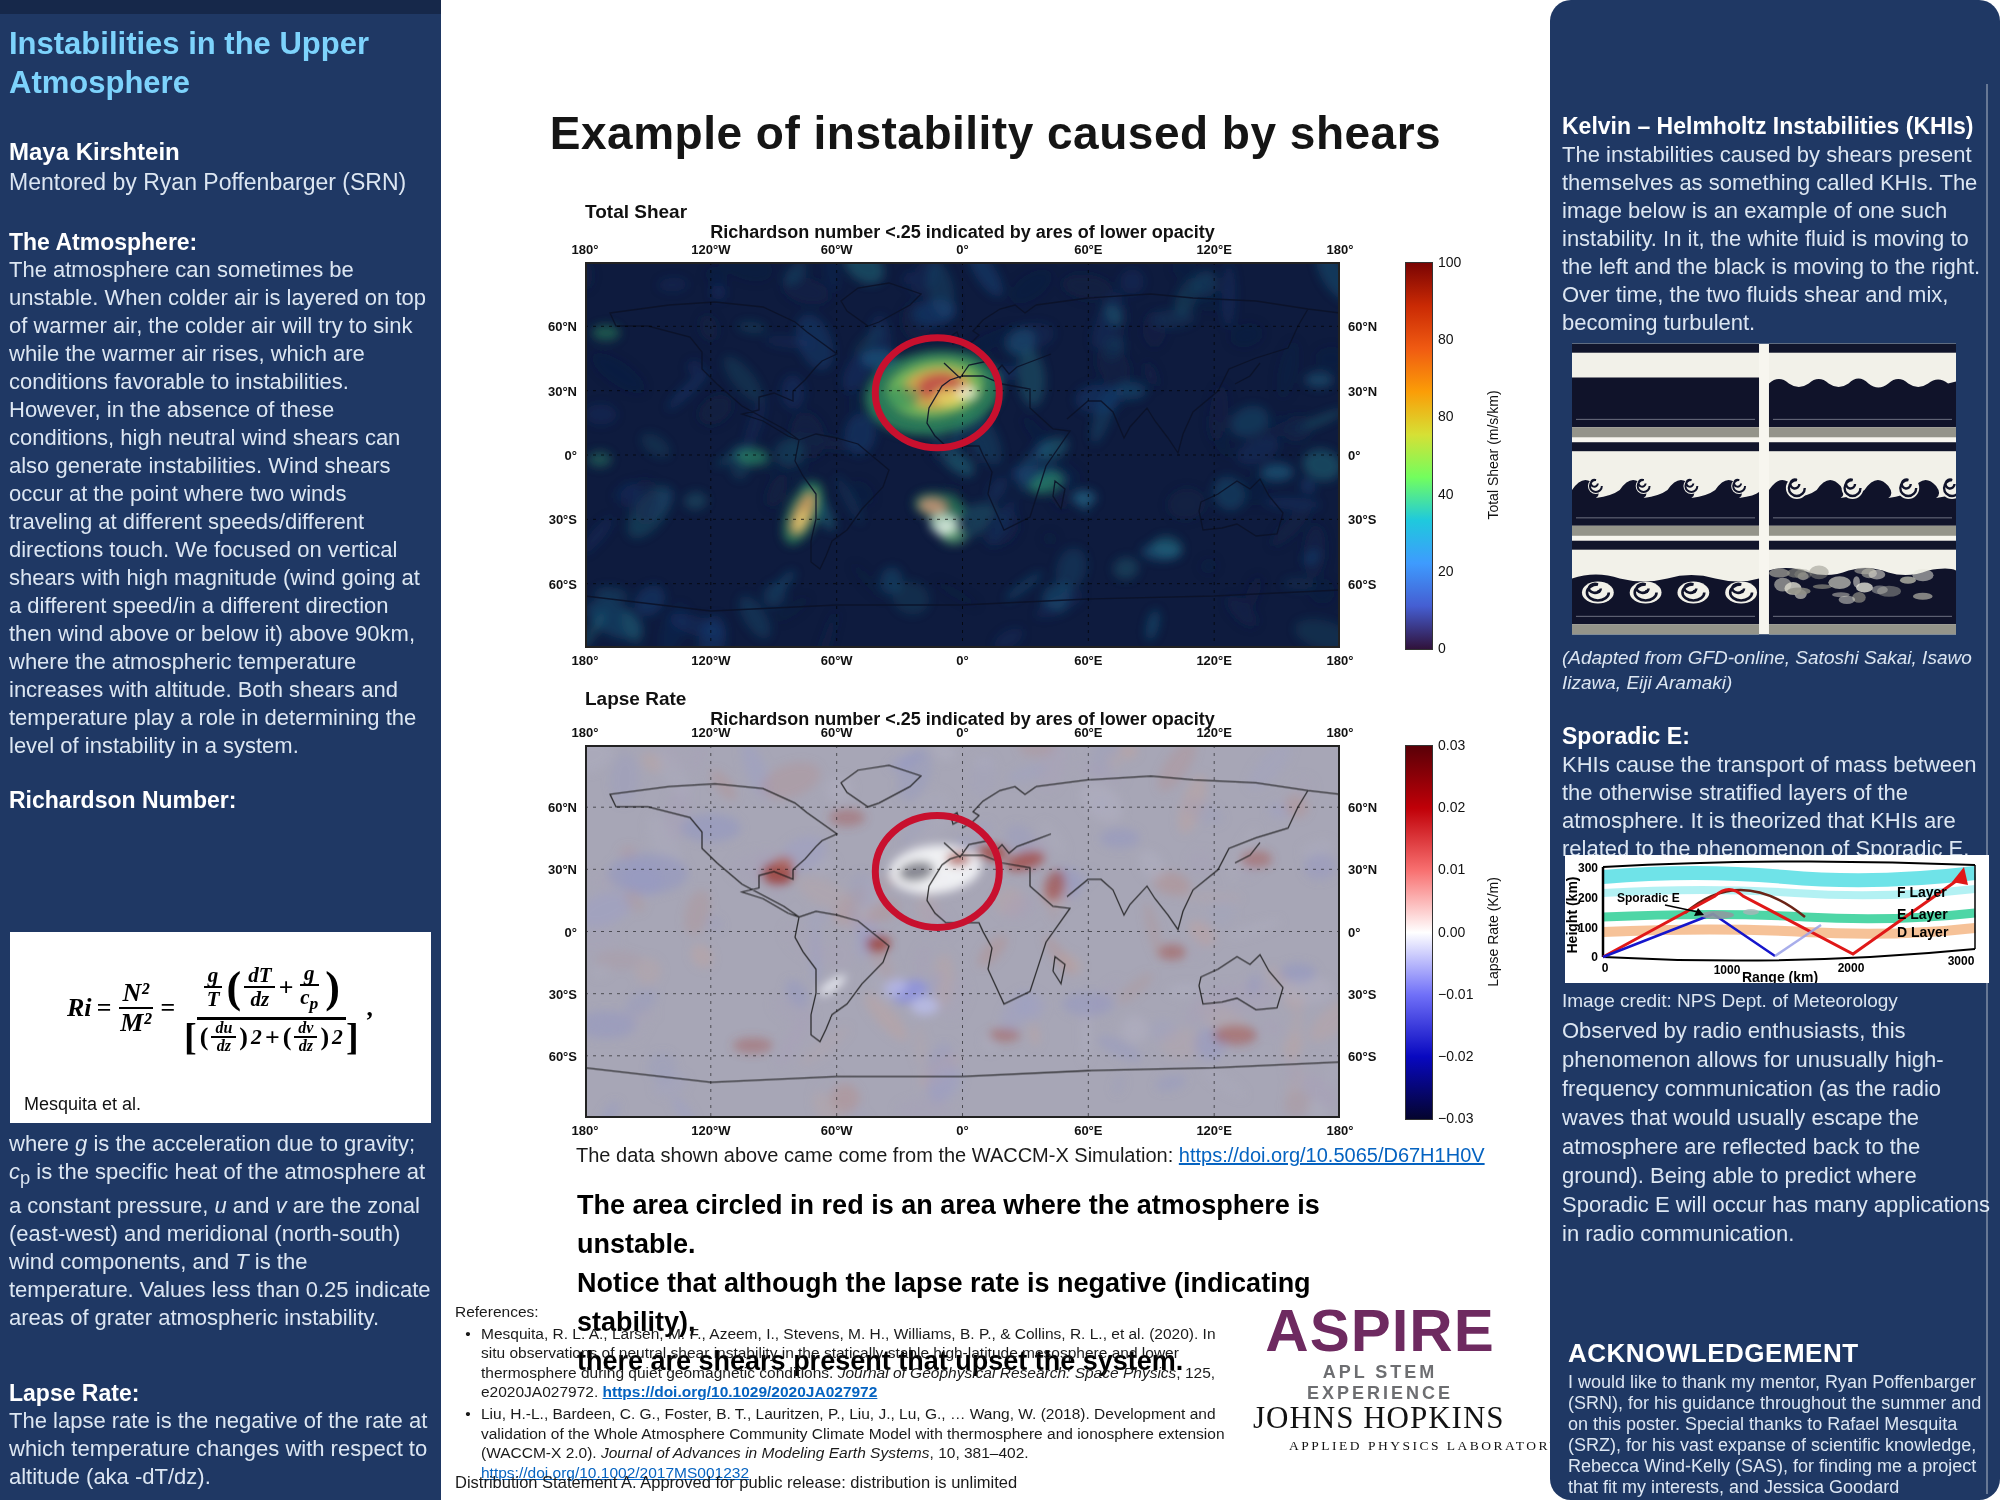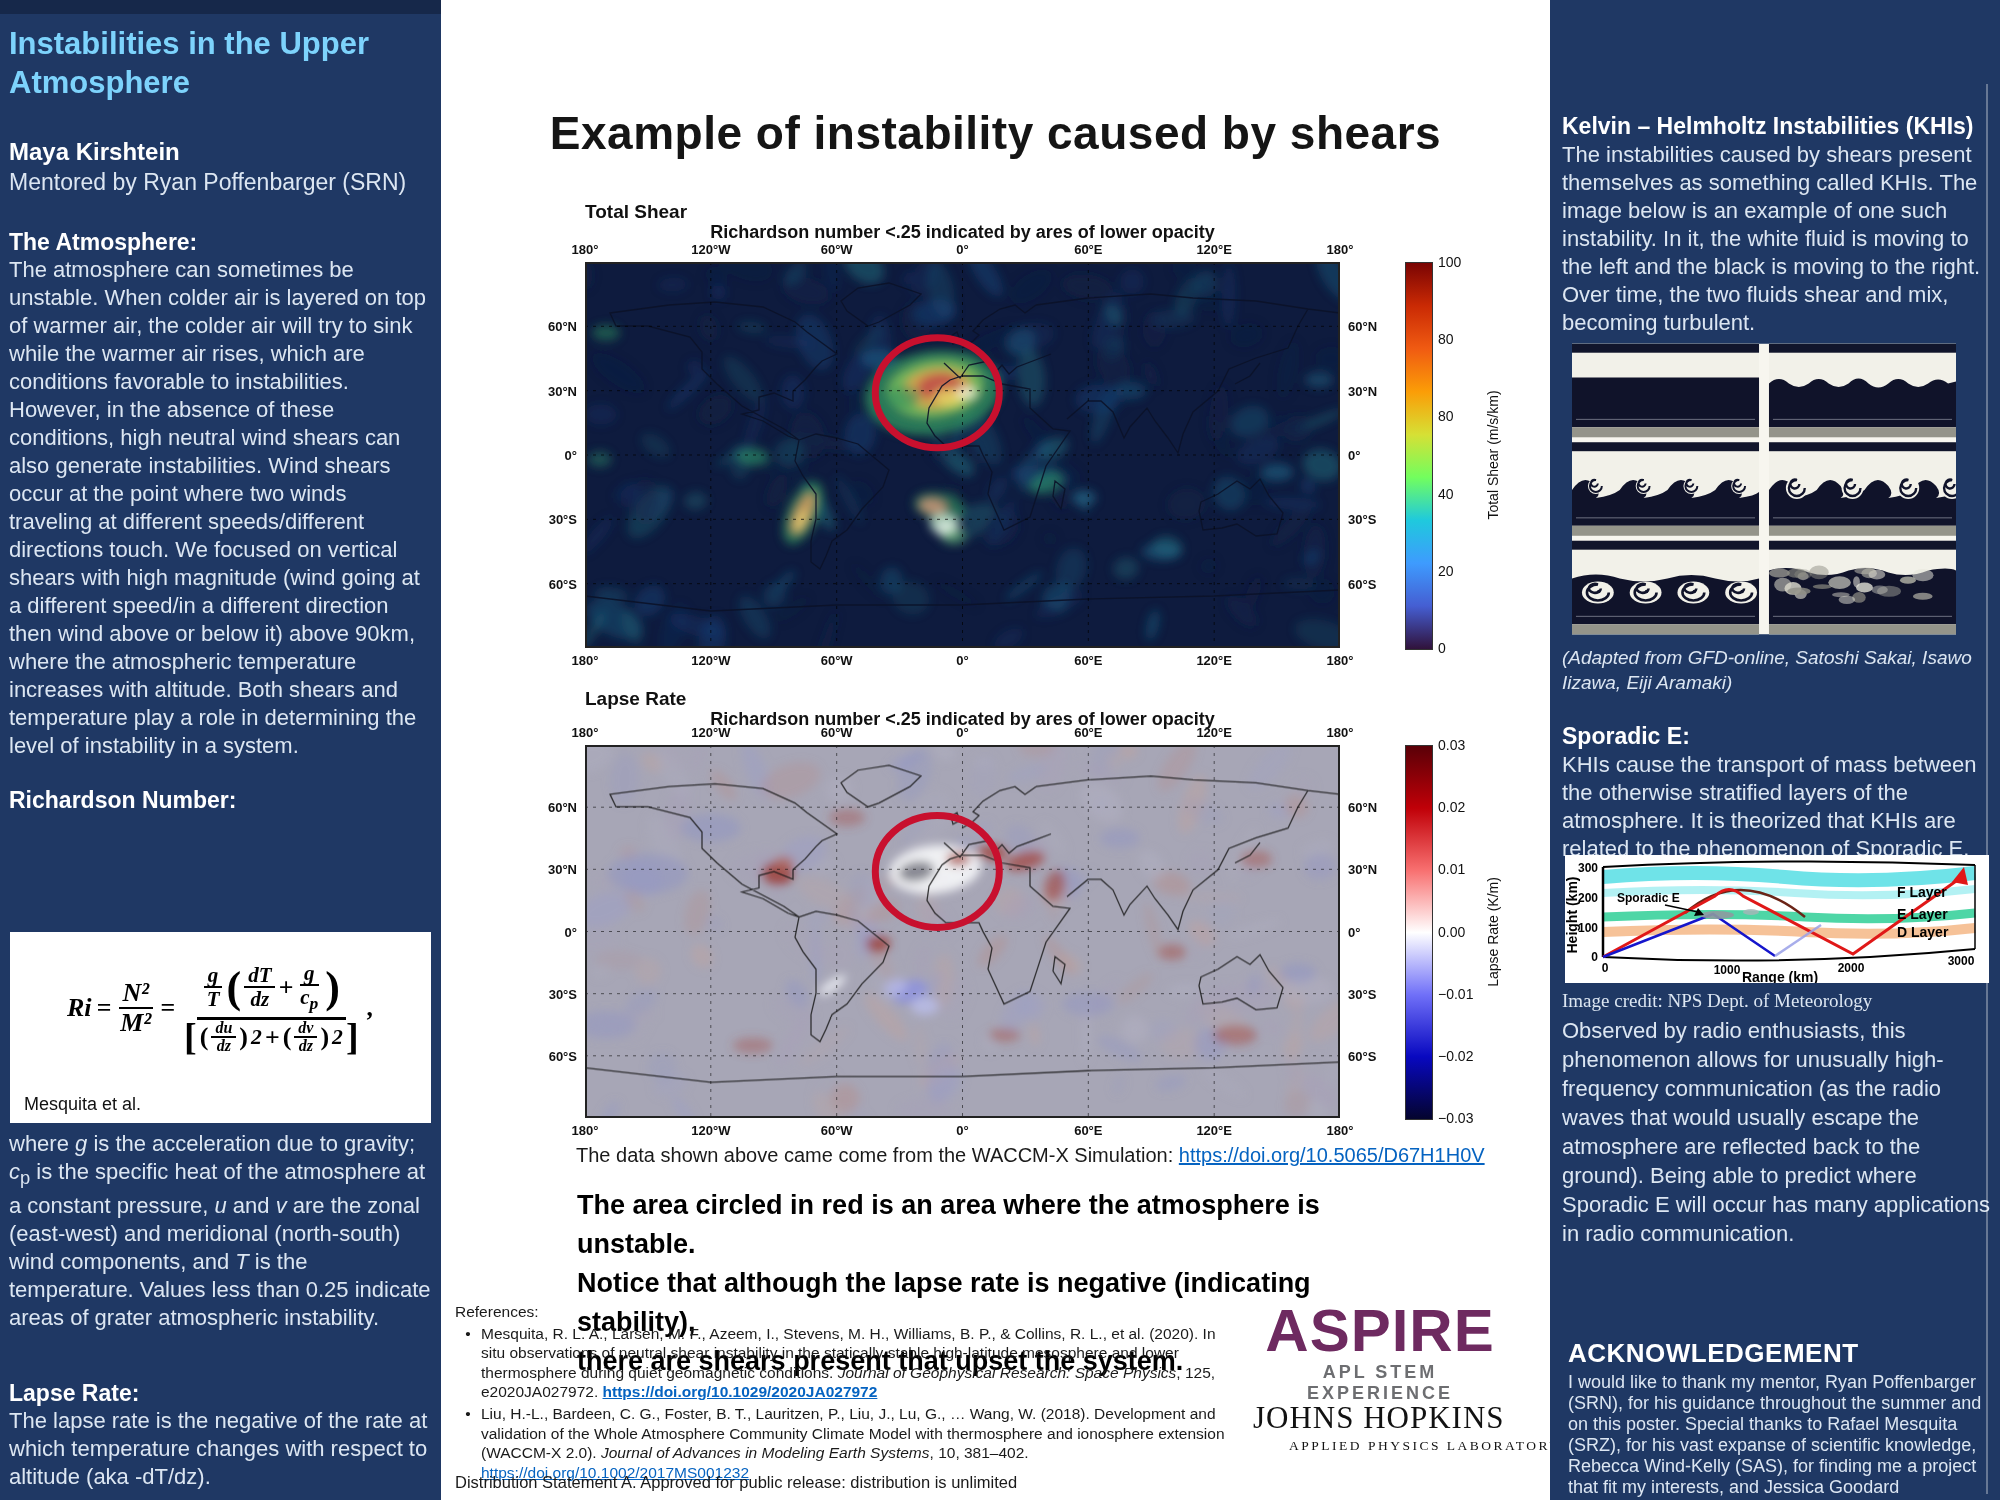--- a/index.html
+++ b/index.html
@@ -2,21 +2,21 @@
 <html><head>
 <meta charset="utf-8">
 <style>
   html,body{margin:0;padding:0;background:#fff;}
   #poster{position:relative;width:2000px;height:1500px;background:#ffffff;overflow:hidden;
           font-family:"Liberation Sans",sans-serif;}
   .abs{position:absolute;}
   
   .sidebar{background:#1f3864;top:0;height:1500px;}
   .sb-left{left:0;width:441px;}
-  .sb-right{left:1550px;width:450px;}
+  .sb-right{left:1550px;width:450px;border-radius:21px;}
   .sb-topstrip{left:0;top:0;width:441px;height:14px;background:#16284a;}
   .sb-body{color:#dce6f2;font-size:22px;line-height:28px;}
   .sb-h{color:#ffffff;font-weight:bold;font-size:23px;line-height:28px;}
   .poster-title{color:#7dd3fc;font-weight:bold;font-size:31px;line-height:39px;}
   .author{color:#ffffff;font-weight:bold;font-size:24px;}
   .mentor{color:#dce6f2;font-size:23px;}
   
   .eq-box{left:10px;top:932px;width:421px;height:191px;background:#ffffff;color:#000;}
   .eq-row{position:absolute;left:8px;top:28px;width:405px;text-align:center;
           font-family:"Liberation Serif",serif;font-style:italic;font-weight:bold;font-size:26px;
@@ -668,21 +668,21 @@
       <div class="jhu-sub">APPLIED PHYSICS LABORATORY</div>
     </div>
   </div>
 
   <div class="abs sidebar sb-right">
     <div class="abs sb-h" style="left:12px;top:112px;width:430px;">Kelvin – Helmholtz Instabilities (KHIs)</div>
     <div class="abs sb-body" style="left:12px;top:141px;width:432px;">The instabilities caused by shears present themselves as something called KHIs. The image below is an example of one such instability. In it, the white fluid is moving to the left and the black is moving to the right. Over time, the two fluids shear and mix, becoming turbulent.</div>
     <div class="abs khi-caption" style="left:12px;top:645px;width:420px;">(Adapted from GFD-online, Satoshi Sakai, Isawo Iizawa, Eiji Aramaki)</div>
     <div class="abs sb-h" style="left:12px;top:722px;">Sporadic E:</div>
     <div class="abs sb-body" style="left:12px;top:751px;width:432px;">KHIs cause the transport of mass between the otherwise stratified layers of the atmosphere. It is theorized that KHIs are related to the phenomenon of Sporadic E.</div>
-    <div class="abs img-credit" style="left:12px;top:990px;font-family:Liberation Serif, serif;">Image credit: NPS Dept. of Meteorology</div>
+    <div class="abs img-credit" style="left:12px;top:990px;">Image credit: NPS Dept. of Meteorology</div>
     <div class="abs sb-body" style="left:12px;top:1016px;width:434px;line-height:29px;">Observed by radio enthusiasts, this phenomenon allows for unusually high-frequency communication (as the radio waves that would usually escape the atmosphere are reflected back to the ground). Being able to predict where Sporadic E will occur has many applications in radio communication.</div>
     <div class="abs ack-h" style="left:18px;top:1338px;">ACKNOWLEDGEMENT</div>
     <div class="abs ack-body" style="left:18px;top:1372px;width:420px;">I would like to thank my mentor, Ryan Poffenbarger (SRN), for his guidance throughout the summer and on this poster. Special thanks to Rafael Mesquita (SRZ), for his vast expanse of scientific knowledge, Rebecca Wind-Kelly (SAS), for finding me a project that fit my interests, and Jessica Goodard (TSX/TAS) as the director of the ASPIRE program.</div>
   </div>
   <div class="abs right-edge-line"></div>
 
   <svg id="khi-svg" class="abs" style="left:1572px;top:343px;" width="384" height="292" viewBox="0 0 386 292">
       <rect x="0" y="0" width="386" height="292" fill="#f7f6ef"></rect>
       <g transform="translate(0 0)">
         <rect x="0" y="0" width="188" height="94" fill="#f2f1e9"></rect>

